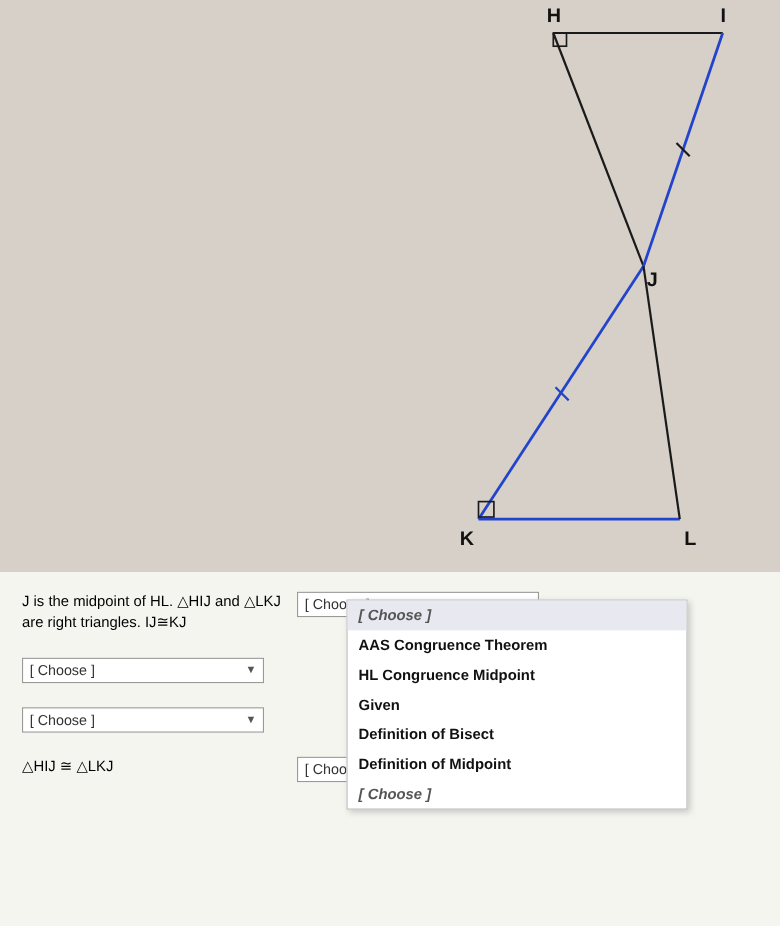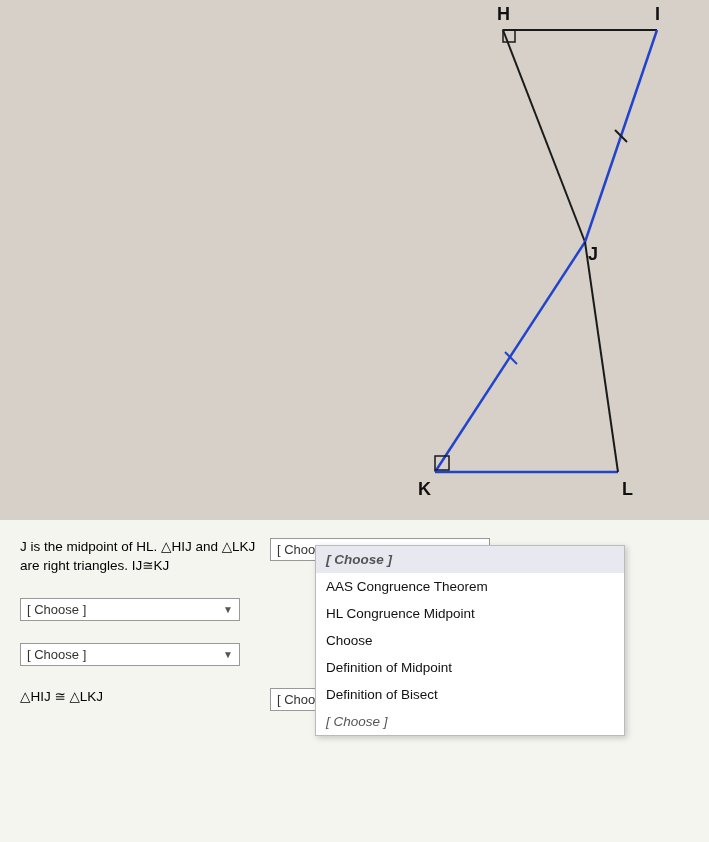--- a/index.html
+++ b/index.html
@@ -96,20 +96,21 @@
       box-shadow: 2px 2px 6px rgba(0,0,0,0.2);
       z-index: 10;
     }
 
     .dropdown-menu .menu-item {
       padding: 6px 10px;
       font-size: 13.5px;
       color: #111;
       cursor: pointer;
       border-bottom: none;
+      font-weight: bold;
     }
 
     .dropdown-menu .menu-item.selected {
       background: #e8e8f0;
       font-weight: bold;
     }
 
     .menu-item.header-item {
       color: #555;
       font-style: italic;
@@ -192,17 +193,17 @@
       </div>
     </div>
 
   </div>
 </div>
 
 <div class="dropdown-menu">
   <div class="menu-item selected header-item">[ Choose ]</div>
   <div class="menu-item">AAS Congruence Theorem</div>
   <div class="menu-item">HL Congruence Midpoint</div>
-  <div class="menu-item">Choose</div>
+  <div class="menu-item">Given</div>
+  <div class="menu-item">Definition of Bisect</div>
   <div class="menu-item">Definition of Midpoint</div>
-  <div class="menu-item">Definition of Bisect</div>
   <div class="menu-item header-item">[ Choose ]</div>
 </div>
 
 </body></html>

